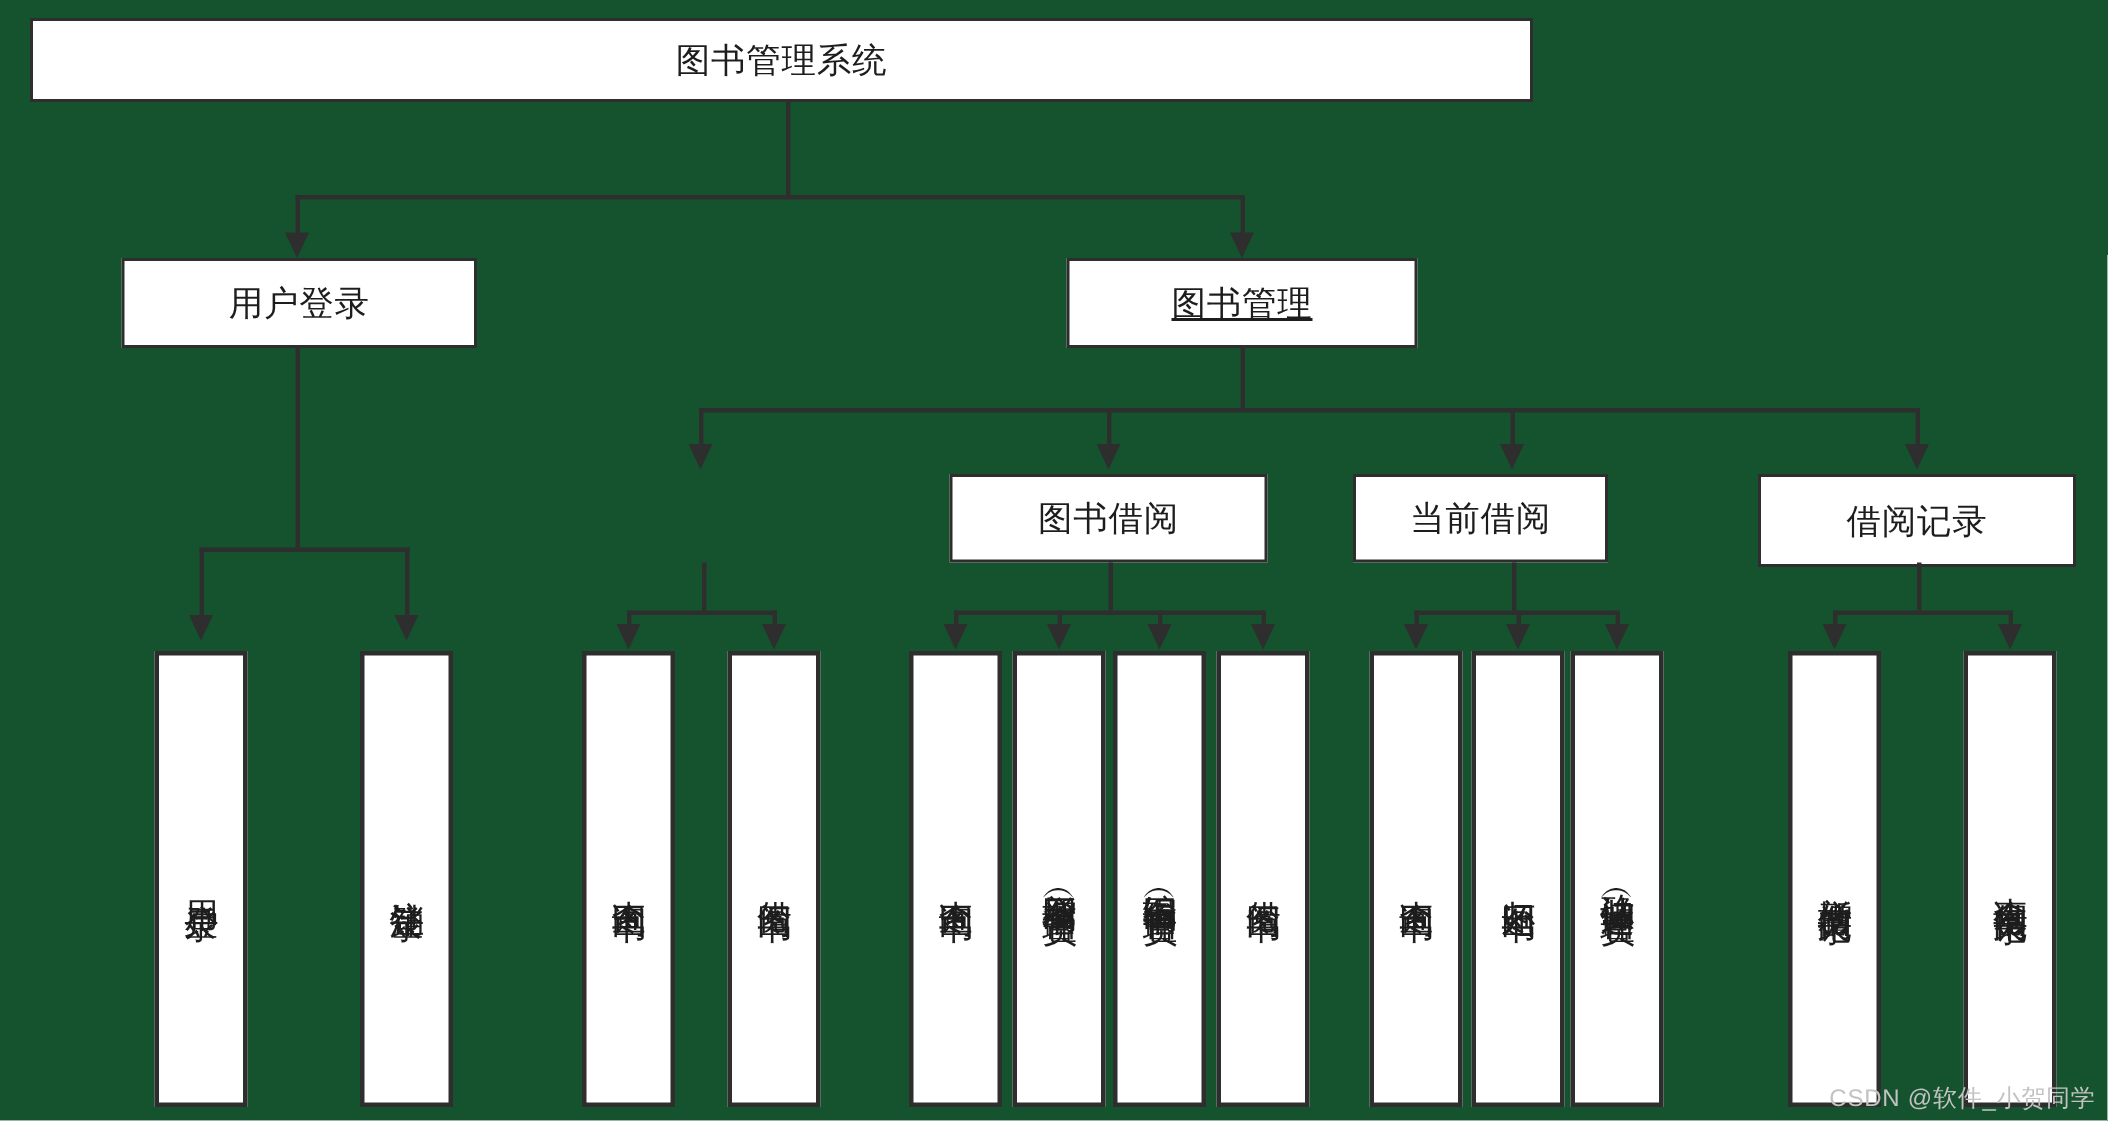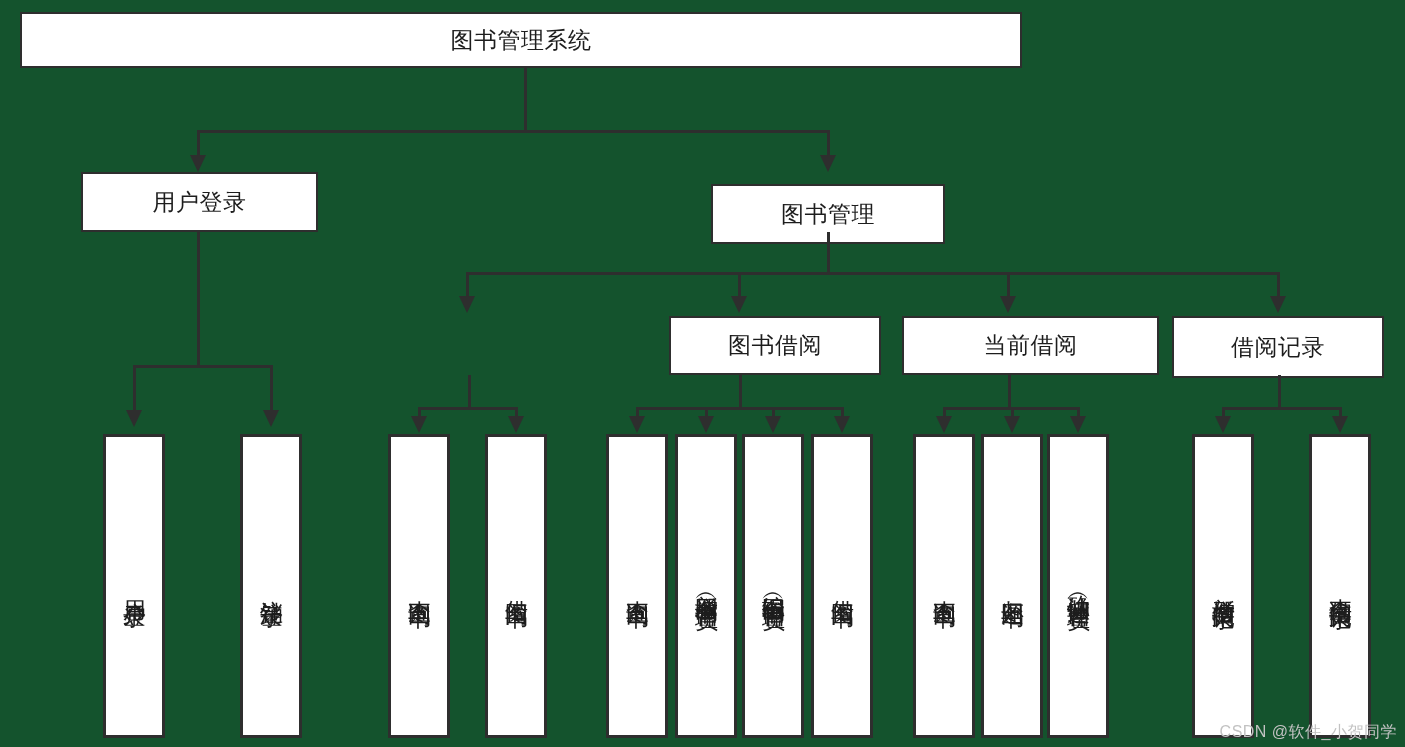--- a/index.html
+++ b/index.html
@@ -81,21 +81,21 @@
   <div class="edge v" style="left:524px; top:68px; height:62px;"></div>
   <div class="edge h" style="left:197px; top:130px; width:632px;"></div>
   <div class="edge v" style="left:197px; top:130px; height:28px;"></div>
   <div class="arrow" style="left:190px; top:155px;"></div>
   <div class="edge v" style="left:827px; top:130px; height:28px;"></div>
   <div class="arrow" style="left:820px; top:155px;"></div>
 
   <div class="node" style="left:81px; top:172px; width:237px; height:60px;">
     <span class="label">用户登录</span>
   </div>
-  <div class="node" style="left:711px; top:184px; width:234px; height:60px;">
+  <div class="node" style="left:711px; top:172px; width:234px; height:60px;text-decoration:underline;">
     <span class="label">图书管理</span>
   </div>
 
   <div class="edge v" style="left:197px; top:232px; height:133px;"></div>
   <div class="edge h" style="left:133px; top:365px; width:140px;"></div>
   <div class="edge v" style="left:133px; top:365px; height:48px;"></div>
   <div class="arrow" style="left:126px; top:410px;"></div>
   <div class="edge v" style="left:270px; top:365px; height:48px;"></div>
   <div class="arrow" style="left:263px; top:410px;"></div>
 
@@ -103,24 +103,24 @@
   <div class="edge h" style="left:466px; top:272px; width:811px;"></div>
   <div class="edge v" style="left:466px; top:272px; height:27px;"></div>
   <div class="arrow" style="left:459px; top:296px;"></div>
   <div class="edge v" style="left:738px; top:272px; height:27px;"></div>
   <div class="arrow" style="left:731px; top:296px;"></div>
   <div class="edge v" style="left:1007px; top:272px; height:27px;"></div>
   <div class="arrow" style="left:1000px; top:296px;"></div>
   <div class="edge v" style="left:1277px; top:272px; height:27px;"></div>
   <div class="arrow" style="left:1270px; top:296px;"></div>
 
-  <div class="node" style="left:633px; top:316px; width:212px; height:59px;margin-left:36px;">
+  <div class="node" style="left:633px; top:316px; width:212px; height:59px;">
     <span class="label">图书借阅</span>
   </div>
-  <div class="node" style="left:902px; top:316px; width:257px; height:59px;">
+  <div class="node" style="left:902px; top:316px; width:170px; height:59px;">
     <span class="label">当前借阅</span>
   </div>
   <div class="node" style="left:1172px; top:316px; width:212px; height:62px;">
     <span class="label">借阅记录</span>
   </div>
 
   <div class="edge v" style="left:468px; top:375px; height:32px;"></div>
   <div class="edge h" style="left:418px; top:407px; width:100px;"></div>
   <div class="edge v" style="left:418px; top:407px; height:12px;"></div>
   <div class="arrow" style="left:411px; top:416px;"></div>

